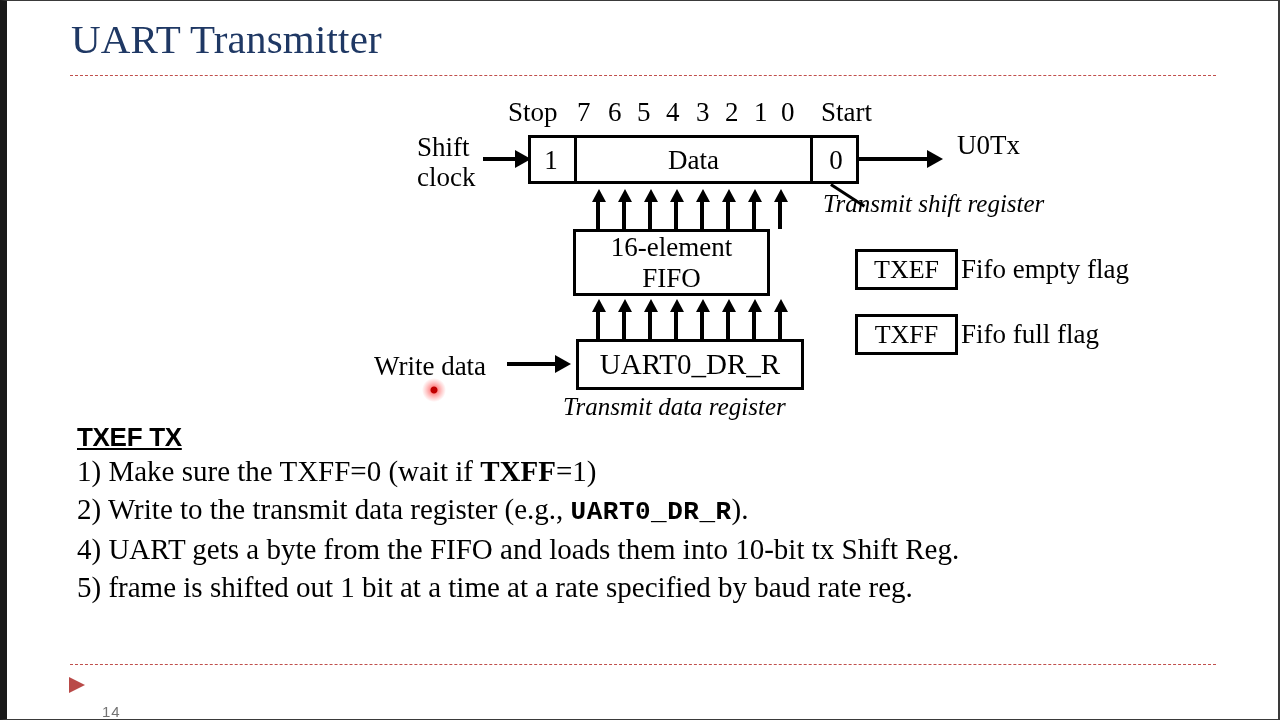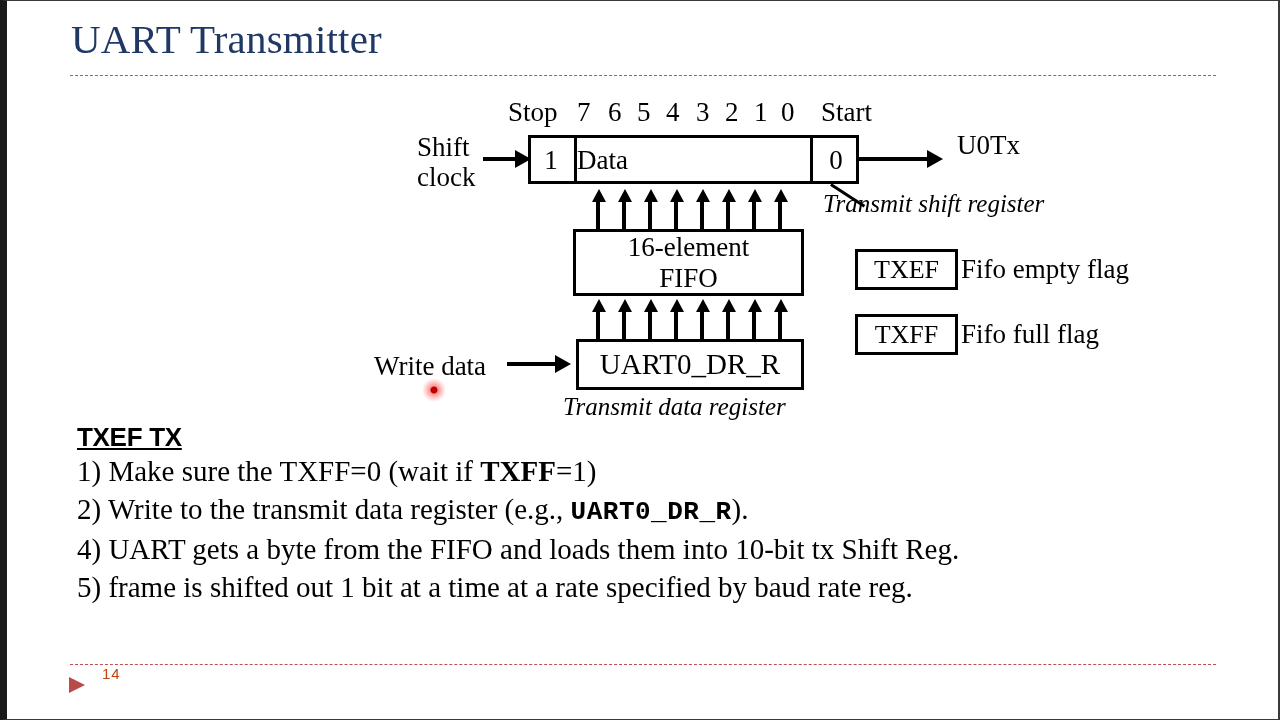--- a/index.html
+++ b/index.html
@@ -55,24 +55,24 @@
     top: 676px;
     width: 0;
     height: 0;
     border-top: 8px solid transparent;
     border-bottom: 8px solid transparent;
     border-left: 16px solid #b94a48;
   }
   .footer-page {
     position: absolute;
     left: 95px;
-    top: 664px;
+    top: 702px;
     font-family: "Liberation Sans", "DejaVu Sans", sans-serif;
     font-size: 15px;
-    color: #c2410c;
+    color: #737373;
     letter-spacing: 1px;
     text-align: right;
   }
   .box {
     position: absolute;
     border: 3px solid #000;
     box-sizing: border-box;
     background: #fff;
     display: flex;
     align-items: center;
@@ -193,21 +193,21 @@
 
     <div class="hline" style="left:476px;top:156px;width:36px;"></div>
     <div class="arrow-right" style="left:508px;top:149px;"></div>
 
     <div class="box" style="left:521px;top:134px;width:331px;height:49px;"></div>
 
     <div class="vline" style="left:567px;top:134px;height:49px;width:3px;"></div>
     <div class="vline" style="left:803px;top:134px;height:49px;width:3px;"></div>
 
     <div class="lbl" style="left:521px;top:144px;width:46px;text-align:center;font-size:27px;">1</div>
-    <div class="lbl" style="left:570px;top:144px;width:233px;font-size:27px;">Data</div>
+    <div class="lbl" style="left:570px;top:144px;width:233px;text-align:center;font-size:27px;">Data</div>
     <div class="lbl" style="left:806px;top:144px;width:46px;text-align:center;font-size:27px;">0</div>
 
     <div class="hline" style="left:852px;top:156px;width:73px;"></div>
     <div class="arrow-right" style="left:920px;top:149px;"></div>
     <div class="lbl" style="left:950px;top:129px;font-size:27px;">U0Tx</div>
 
     <div class="leader" style="left:824px;top:182px;width:40px;transform:rotate(33deg);"></div>
     <div class="lbl italic" style="left:816px;top:189px;font-size:25px;">Transmit shift register</div>
 
     <div>
@@ -222,21 +222,21 @@
       <div class="vline" style="left:693px;top:196px;height:32px;"></div>
       <div class="arrow-up" style="left:689px;top:188px;"></div>
       <div class="vline" style="left:719px;top:196px;height:32px;"></div>
       <div class="arrow-up" style="left:715px;top:188px;"></div>
       <div class="vline" style="left:745px;top:196px;height:32px;"></div>
       <div class="arrow-up" style="left:741px;top:188px;"></div>
       <div class="vline" style="left:771px;top:196px;height:32px;"></div>
       <div class="arrow-up" style="left:767px;top:188px;"></div>
     </div>
 
-    <div class="box" style="left:566px;top:228px;width:231px;height:67px;flex-direction:column;font-size:27px;">
+    <div class="box" style="left:566px;top:228px;width:197px;height:67px;flex-direction:column;font-size:27px;">
       <div>16-element</div>
       <div>FIFO</div>
     </div>
 
     <div>
       <div class="vline" style="left:589px;top:306px;height:32px;"></div>
       <div class="arrow-up" style="left:585px;top:298px;"></div>
       <div class="vline" style="left:615px;top:306px;height:32px;"></div>
       <div class="arrow-up" style="left:611px;top:298px;"></div>
       <div class="vline" style="left:641px;top:306px;height:32px;"></div>

